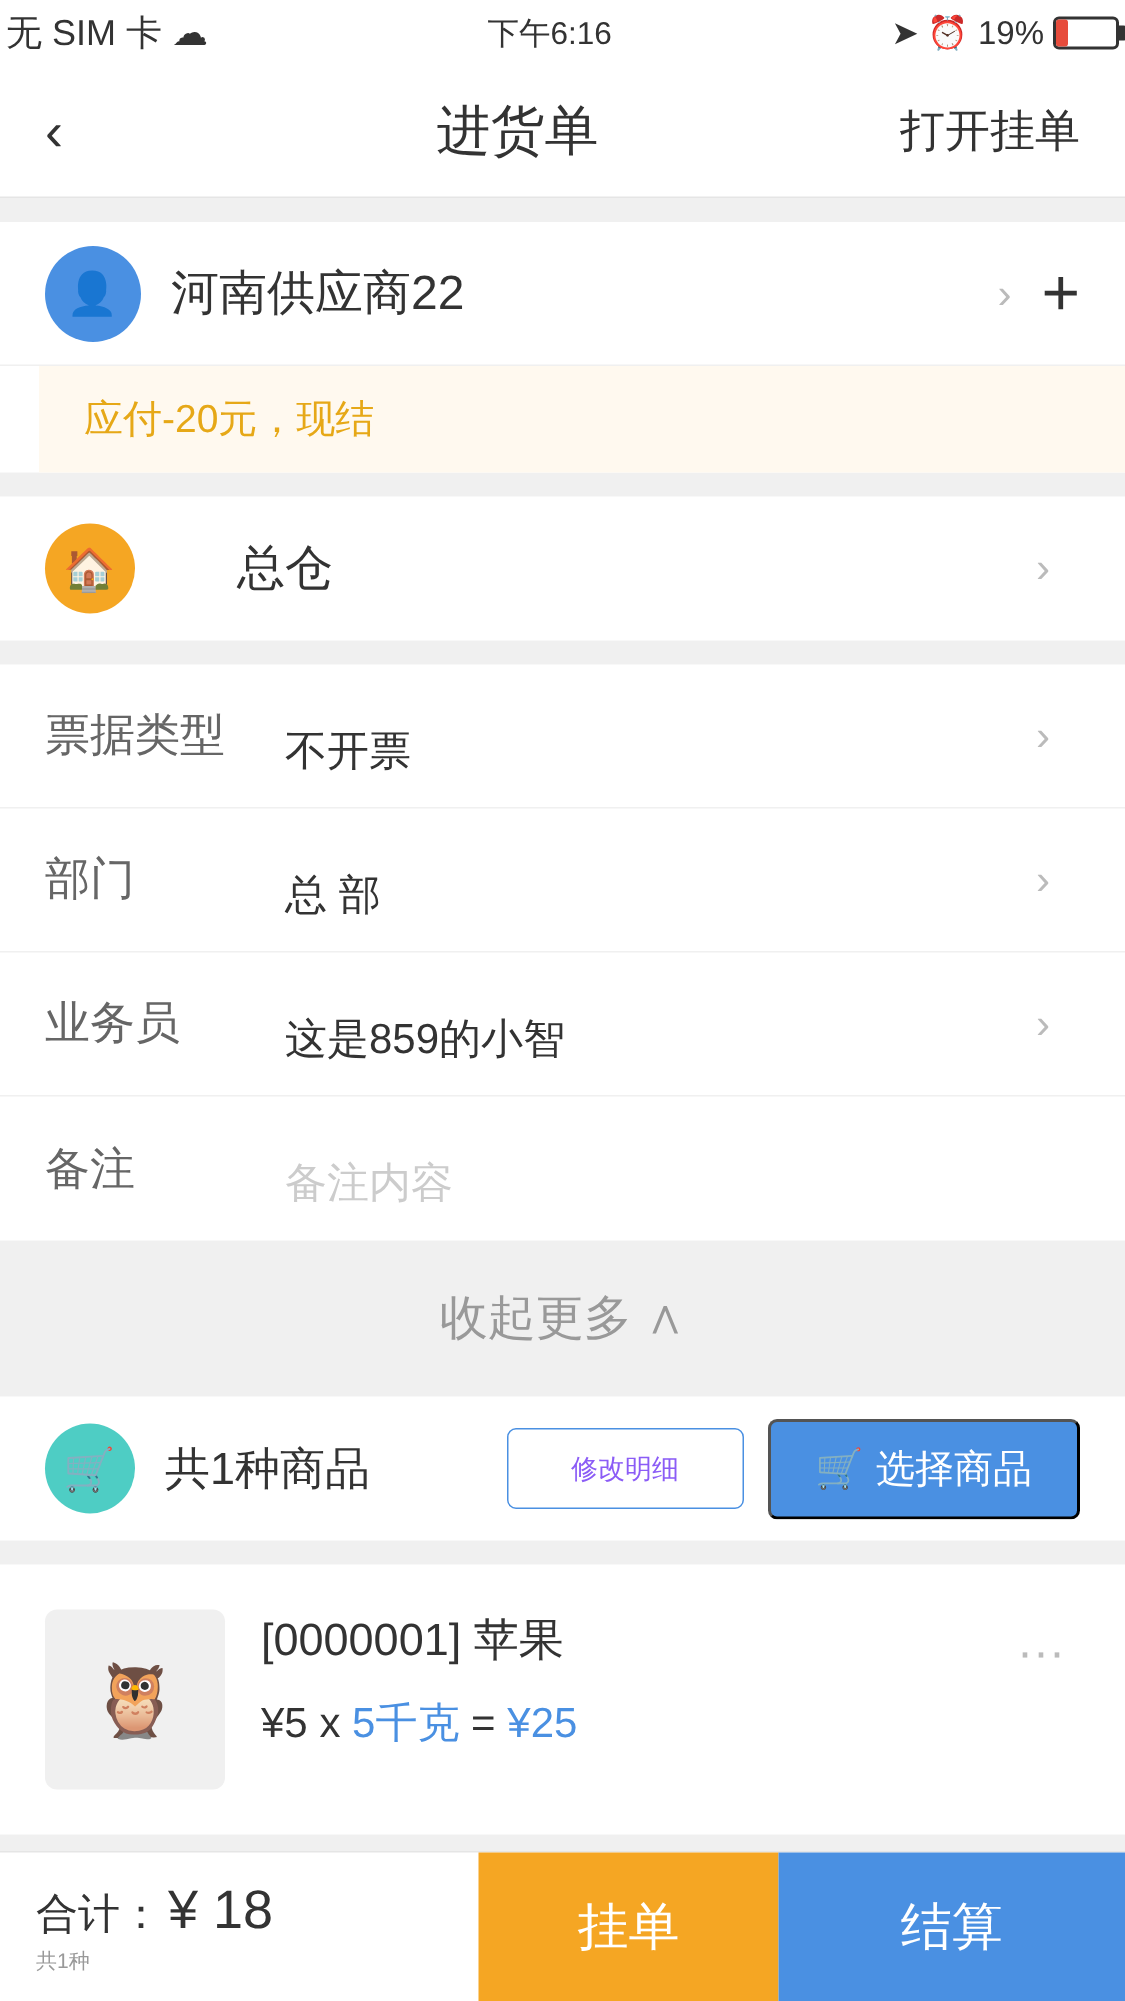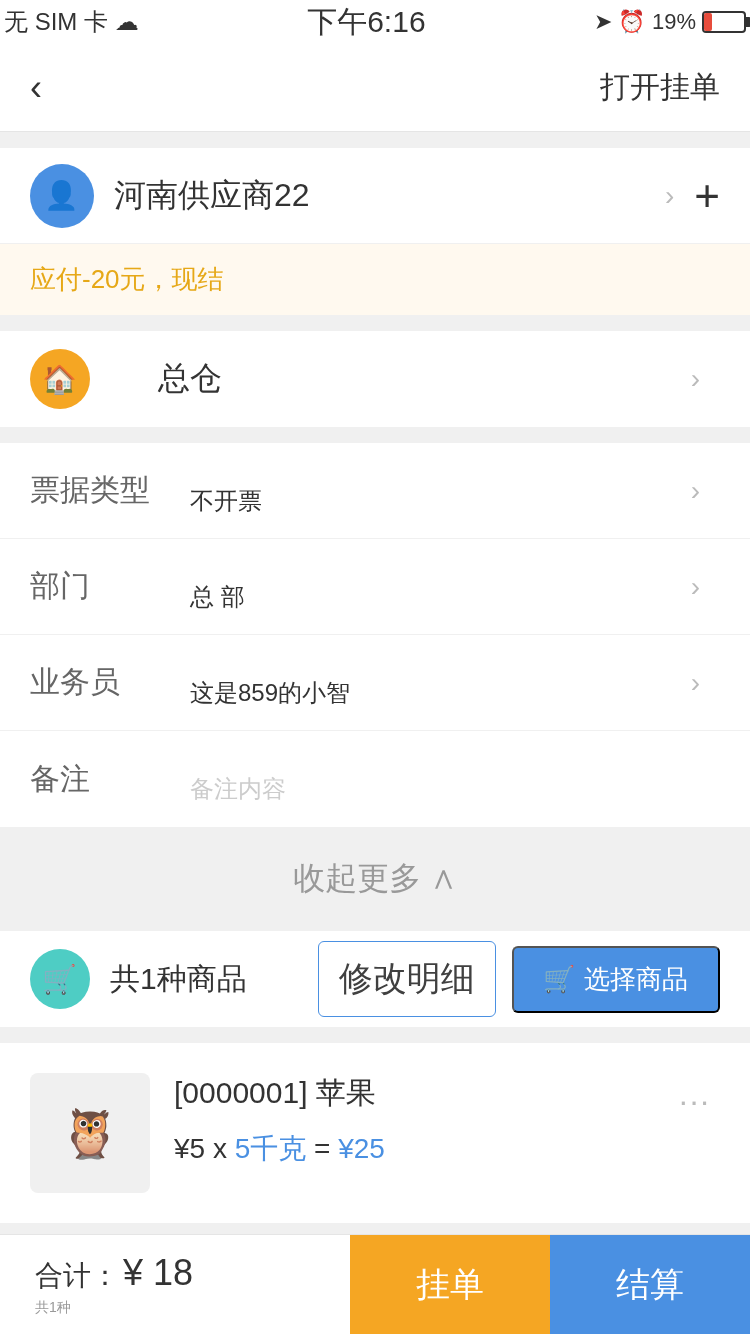--- a/index.html
+++ b/index.html
@@ -19,21 +19,21 @@
       height: 44px;
       background: #fff;
       display: flex;
       align-items: center;
       justify-content: space-between;
       padding: 0 4px;
       font-size: 24px;
       color: #333;
     }
     .status-left { display: flex; align-items: center; gap: 8px; }
-    .status-center { font-size: 30px; font-weight: 500; }
+    .status-center { font-size: 21px; font-weight: 500; }
     .status-right { display: flex; align-items: center; gap: 6px; font-size: 22px; }
     .battery-icon {
       width: 44px; height: 22px; border: 2px solid #333; border-radius: 4px;
       position: relative; display: inline-flex; align-items: center;
     }
     .battery-icon::after {
       content: '';
       position: absolute;
       right: -7px; top: 50%; transform: translateY(-50%);
       width: 5px; height: 10px; background: #333; border-radius: 0 2px 2px 0;
@@ -85,20 +85,21 @@
     .supplier-name { flex: 1; font-size: 32px; color: #333; }
     .chevron-right { color: #bbb; font-size: 28px; margin-right: 20px; }
     .add-btn { font-size: 44px; color: #333; line-height: 1; }
 
     
     .notice-bar {
       background: #fff9ef;
       padding: 18px 30px;
       font-size: 26px;
       color: #e6a817;
+      margin-left: 26px;
     }
 
     
     .warehouse-row {
       display: flex;
       align-items: center;
       padding: 0 30px;
       height: 96px;
     }
     .warehouse-icon {
@@ -112,21 +113,21 @@
     .form-card { background: #fff; margin-bottom: 16px; }
     .form-row {
       display: flex;
       align-items: center;
       padding: 0 30px;
       height: 96px;
       border-bottom: 1px solid #f0f0f0;
     }
     .form-row:last-child { border-bottom: none; }
     .form-label { font-size: 30px; color: #666; width: 140px; flex-shrink: 0; }
-    .form-value { flex: 1; font-size: 24px; color: #333; padding-left: 20px; margin-top: 20px; }
+    .form-value { flex: 1; font-size: 28px; color: #333; padding-left: 20px; margin-top: 20px; }
     .form-value.placeholder { color: #ccc; }
 
     
     .collapse-bar {
       background: #f0f0f0;
       display: flex;
       align-items: center;
       justify-content: center;
       height: 72px;
       font-size: 32px;
@@ -143,22 +144,22 @@
       padding: 0 30px;
       height: 96px;
     }
     .products-icon {
       width: 60px; height: 60px; border-radius: 50%;
       background: #4ecdc4; display: flex; align-items: center; justify-content: center;
       color: #fff; font-size: 26px; margin-right: 20px; flex-shrink: 0;
     }
     .products-count { flex: 1; font-size: 30px; color: #333; }
     .btn-modify {
-      border: 1.5px solid #4a90e2; color: #404040; background: #fff;
-      padding: 14px 20px; border-radius: 6px; font-size: 34px; cursor: pointer;
+      border: 1.5px solid #4a90e2; color: #8b5cf6; background: #fff;
+      padding: 14px 42px; border-radius: 6px; font-size: 18px; cursor: pointer;
       margin-right: 16px;
     }
     .btn-select {
       background: #4a90e2; color: #fff;
       padding: 14px 30px; border-radius: 6px; font-size: 26px; cursor: pointer;
       display: flex; align-items: center; gap: 8px;
     }
 
     
     .product-card {
@@ -186,29 +187,29 @@
     .bottom-bar {
       position: fixed;
       bottom: 0; left: 0; width: 750px;
       height: 100px;
       display: flex;
       background: #fff;
       border-top: 1px solid #e5e5e5;
     }
     .total-section {
       flex: 1; display: flex; flex-direction: column; justify-content: center;
-      padding: 0 35px;
+      padding: 0 24px;
     }
     .btn-hang {
       width: 200px; background: #f5a623; color: #fff;
       display: flex; align-items: center; justify-content: center;
       font-size: 34px; cursor: pointer;
     }
     .btn-settle {
-      width: 200px; background: #4a90e2; color: #fff;
+      width: 231px; background: #4a90e2; color: #fff;
       display: flex; align-items: center; justify-content: center;
       font-size: 34px; cursor: pointer;
     }
   </style>
 </head>
 <body>
 
 <div class="status-bar">
   <div class="status-left">
     <span>无 SIM 卡 ☁</span>
@@ -219,20 +220,21 @@
     <span>⏰</span>
     <span>19%</span>
     <div class="battery-icon">
       <div class="battery-fill"></div>
     </div>
   </div>
 </div>
 
 <div class="nav-bar">
   <div class="nav-back">‹</div>
+  <div class="nav-title">进货单</div>
   <div class="nav-right">打开挂单</div>
 </div>
 
 <div class="content">
 
   <div class="card card-first">
     <div class="supplier-row">
       <div class="supplier-avatar">
         <span>👤</span>
       </div>

